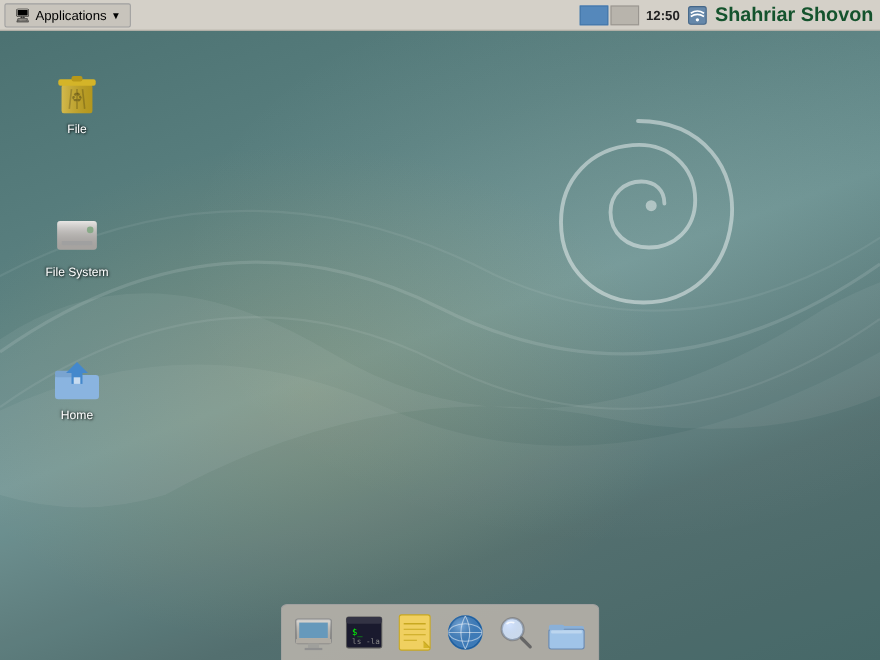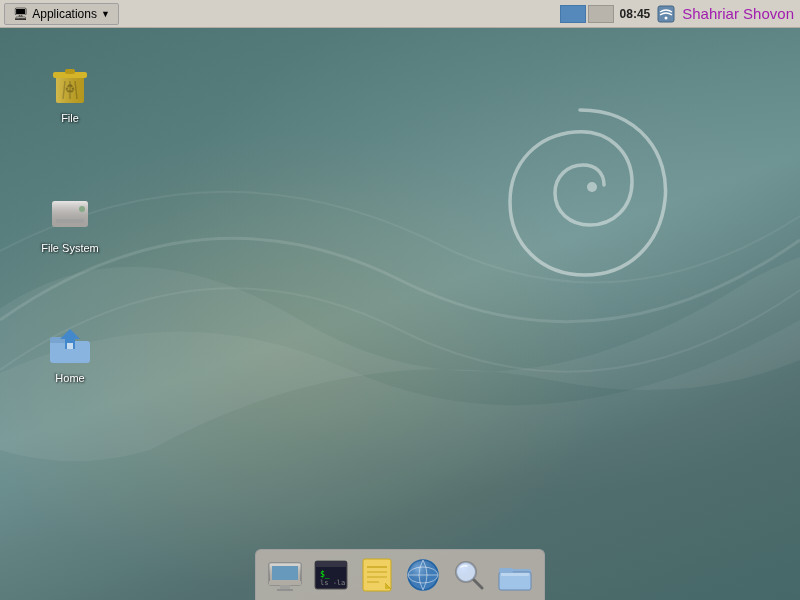--- a/index.html
+++ b/index.html
@@ -99,23 +99,23 @@
       border: 1px solid #9a9690;
     }
 
     #clock {
       font-size: 12px;
       font-weight: bold;
       color: #222;
     }
 
     #username {
-      font-size: 15px;
-      font-weight: normal;
-      color: #a21caf;
+      font-size: 18px;
+      font-weight: bold;
+      color: #14532d;
     }
 
     
     .desktop-icon {
       position: absolute;
       display: flex;
       flex-direction: column;
       align-items: center;
       width: 80px;
       cursor: pointer;
@@ -212,21 +212,21 @@
         <span style="font-size:9px;">▼</span>
       </button>
     </div>
 
     <div id="panel-right">
       <div id="workspace-switcher">
         <div class="workspace-btn"></div>
         <div class="workspace-btn inactive"></div>
       </div>
 
-      <span id="clock">08:45</span>
+      <span id="clock">12:50</span>
 
       <svg width="20" height="20" viewBox="0 0 20 20">
         <rect x="2" y="2" width="16" height="16" rx="2" fill="#6688aa" stroke="#446688" stroke-width="1"></rect>
         <path d="M4 8 Q10 4 16 8" stroke="white" stroke-width="1.5" fill="none"></path>
         <path d="M4 11 Q10 7 16 11" stroke="white" stroke-width="1.5" fill="none"></path>
         <circle cx="10" cy="14" r="1.5" fill="white"></circle>
       </svg>
 
       <span id="username">Shahriar Shovon</span>
     </div>

